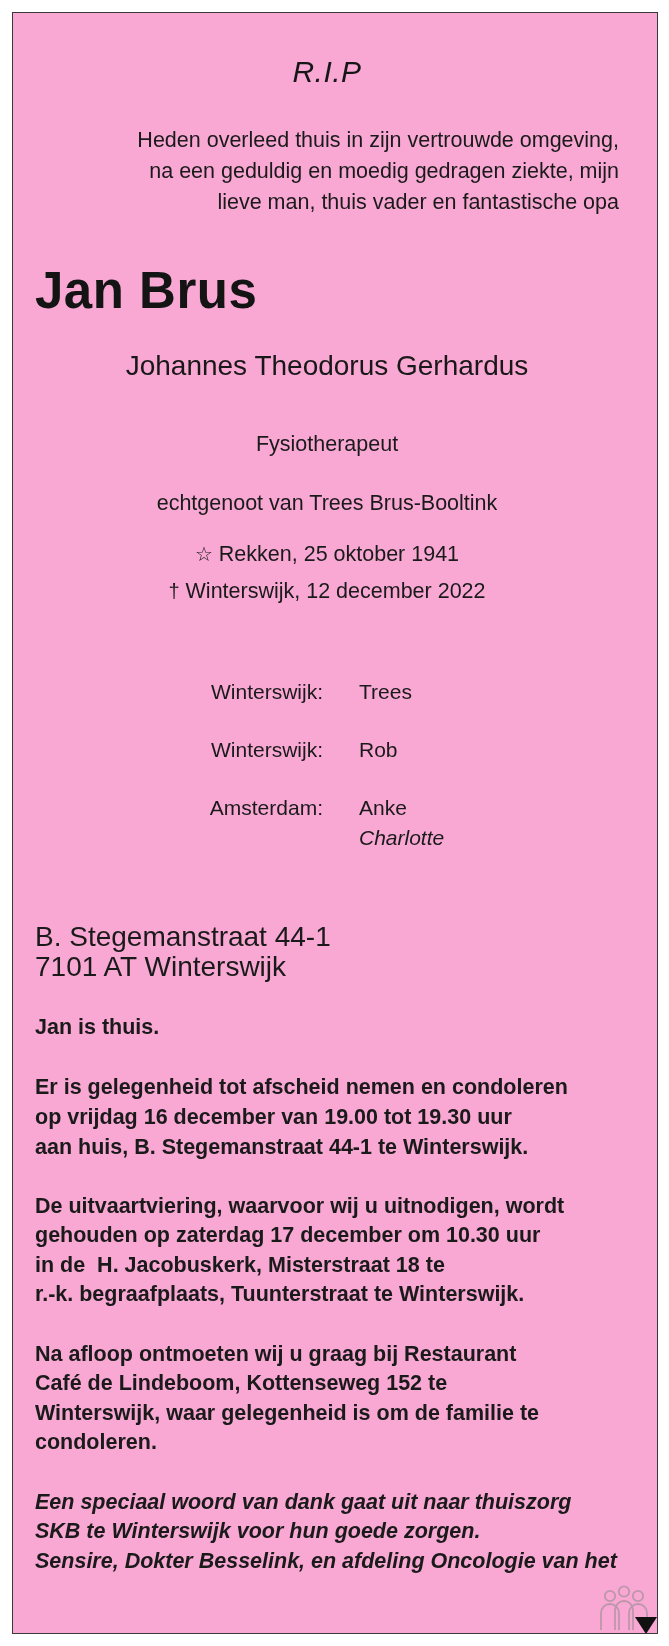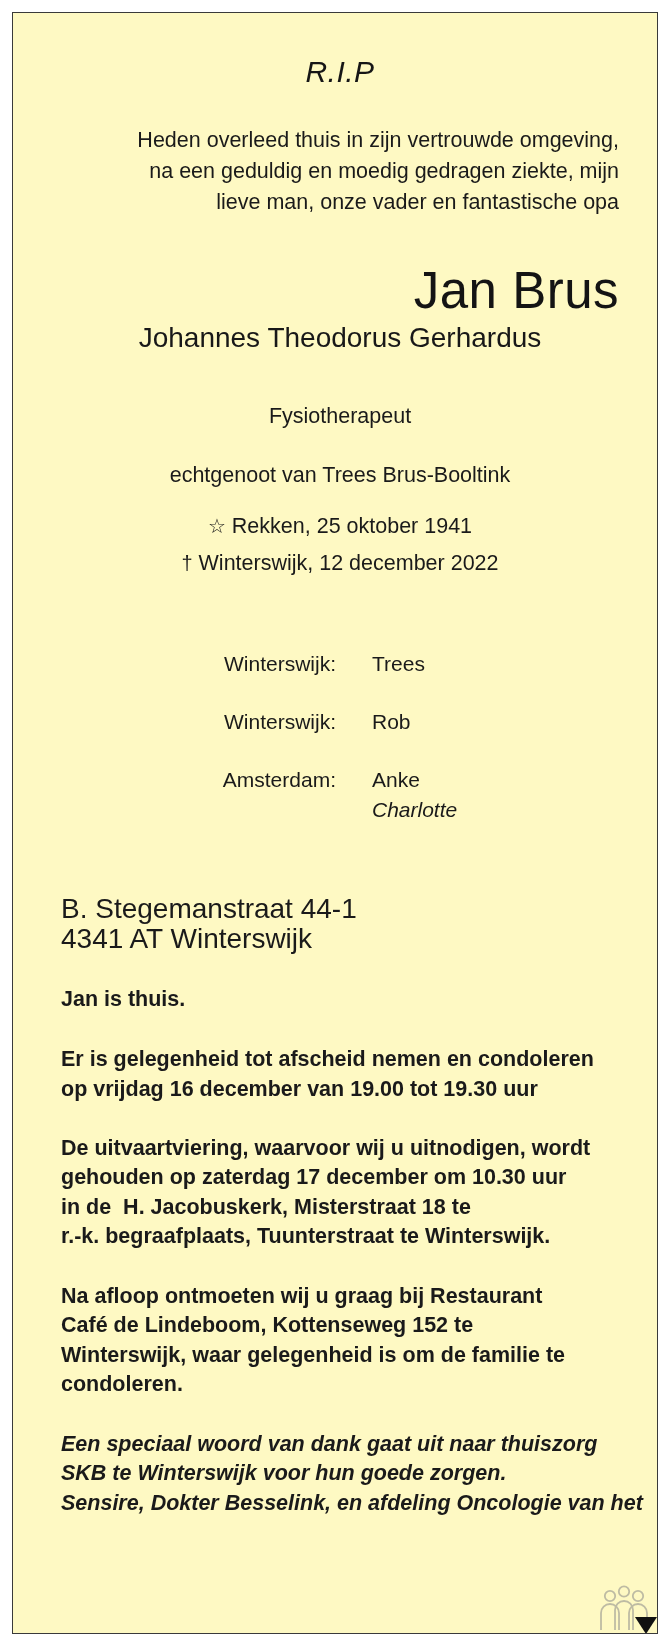--- a/index.html
+++ b/index.html
@@ -23,22 +23,22 @@
     box-sizing: border-box;
     padding: 12px 11px 12px 12px;
   }
 
   .notice-frame {
     position: relative;
     width: 100%;
     height: 100%;
     box-sizing: border-box;
     border: 1.6px solid #3a3a3a;
-    background: #fef9c3;
-    padding: 26px 38px 0 48px;
+    background: #f9a8d4;
+    padding: 26px 38px 0 22px;
     overflow: hidden;
   }
 
   .rip-heading {
     text-align: center;
     font-style: italic;
     font-size: 30px;
     font-weight: 400;
     letter-spacing: 0.5px;
     margin: 16px 0 0 0;
@@ -48,34 +48,34 @@
   .intro-block {
     margin-top: 36px;
     font-size: 21.5px;
     line-height: 31px;
     text-align: right;
     color: #1a1a1a;
   }
   .intro-block .line { display: block; white-space: pre; }
 
   .deceased-name {
-    text-align: right;
+    text-align: left;
     font-size: 51px;
-    font-weight: 400;
+    font-weight: 700;
     letter-spacing: 0.5px;
     margin: 46px 0 0 0;
     line-height: 1.05;
     color: #141414;
   }
 
   .deceased-fullnames {
     text-align: center;
     font-size: 28px;
     font-weight: 400;
-    margin-top: 4px;
+    margin-top: 32px;
     color: #181818;
   }
 
   .profession {
     text-align: center;
     font-size: 21.5px;
     margin-top: 50px;
     color: #1a1a1a;
   }
 
@@ -167,21 +167,21 @@
 <body>
 
 <div class="notice-page">
   <div class="notice-frame">
 
     <div class="rip-heading">R.I.P</div>
 
     <div class="intro-block">
       <span class="line">Heden overleed thuis in zijn vertrouwde omgeving,</span>
       <span class="line">na een geduldig en moedig gedragen ziekte, mijn</span>
-      <span class="line">lieve man, onze vader en fantastische opa</span>
+      <span class="line">lieve man, thuis vader en fantastische opa</span>
     </div>
 
     <div class="deceased-name">Jan Brus</div>
     <div class="deceased-fullnames">Johannes Theodorus Gerhardus</div>
 
     <div class="profession">Fysiotherapeut</div>
     <div class="spouse">echtgenoot van Trees Brus-Booltink</div>
 
     <div class="life-dates">
       <div class="date-line"><span class="sym">☆</span> <span>Rekken, 25 oktober 1941</span></div>
@@ -203,30 +203,31 @@
         <td class="name-cell">
           <span>Anke</span>
           <span class="name-extra">Charlotte</span>
         </td>
       </tr>
     </tbody>
       </table>
 
     <div class="address-block">
       <span class="line">B. Stegemanstraat 44-1</span>
-      <span class="line">4341 AT Winterswijk</span>
+      <span class="line">7101 AT Winterswijk</span>
     </div>
 
     <div class="body-paragraph">
       <span class="line">Jan is thuis.</span>
     </div>
 
     <div class="body-paragraph">
       <span class="line">Er is gelegenheid tot afscheid nemen en condoleren</span>
       <span class="line">op vrijdag 16 december van 19.00 tot 19.30 uur</span>
+      <span class="line">aan huis, B. Stegemanstraat 44-1 te Winterswijk.</span>
     </div>
 
     <div class="body-paragraph tight">
       <span class="line">De uitvaartviering, waarvoor wij u uitnodigen, wordt</span>
       <span class="line">gehouden op zaterdag 17 december om 10.30 uur</span>
       <span class="line">in de  H. Jacobuskerk, Misterstraat 18 te</span>
       <span class="line">r.-k. begraafplaats, Tuunterstraat te Winterswijk.</span>
     </div>
 
     <div class="body-paragraph tight">

